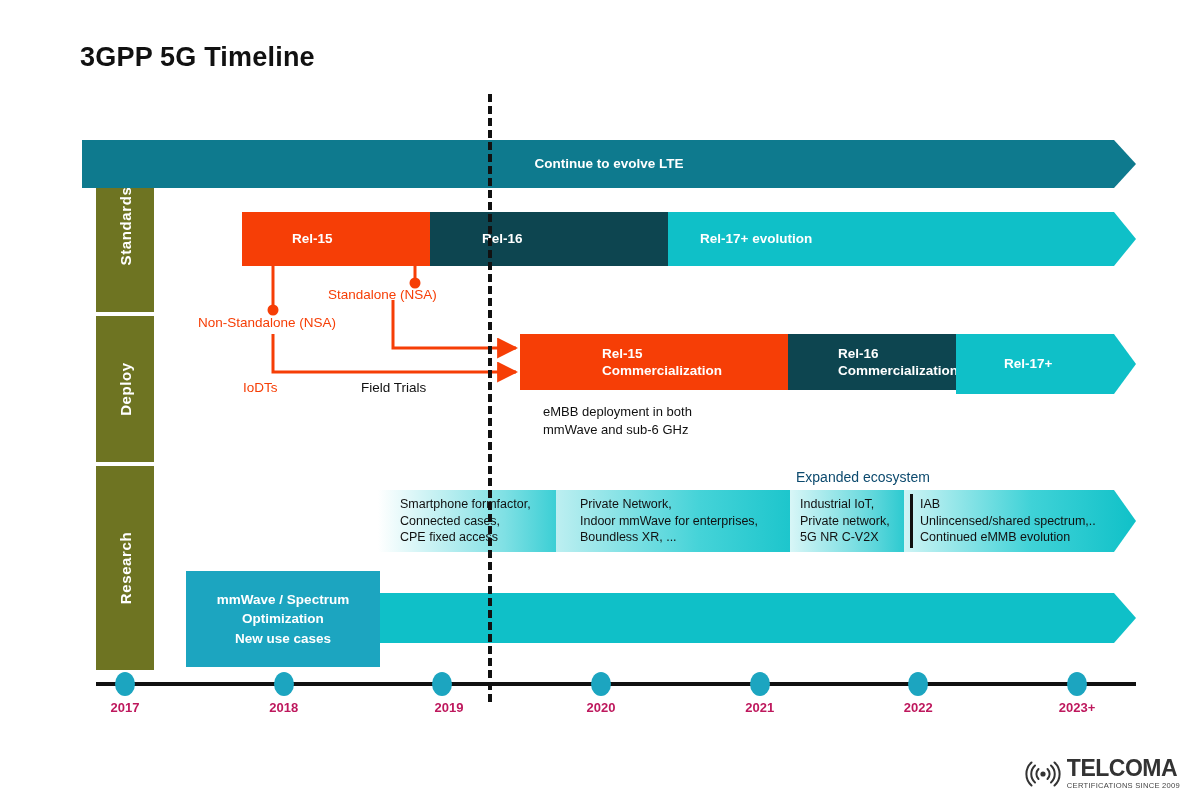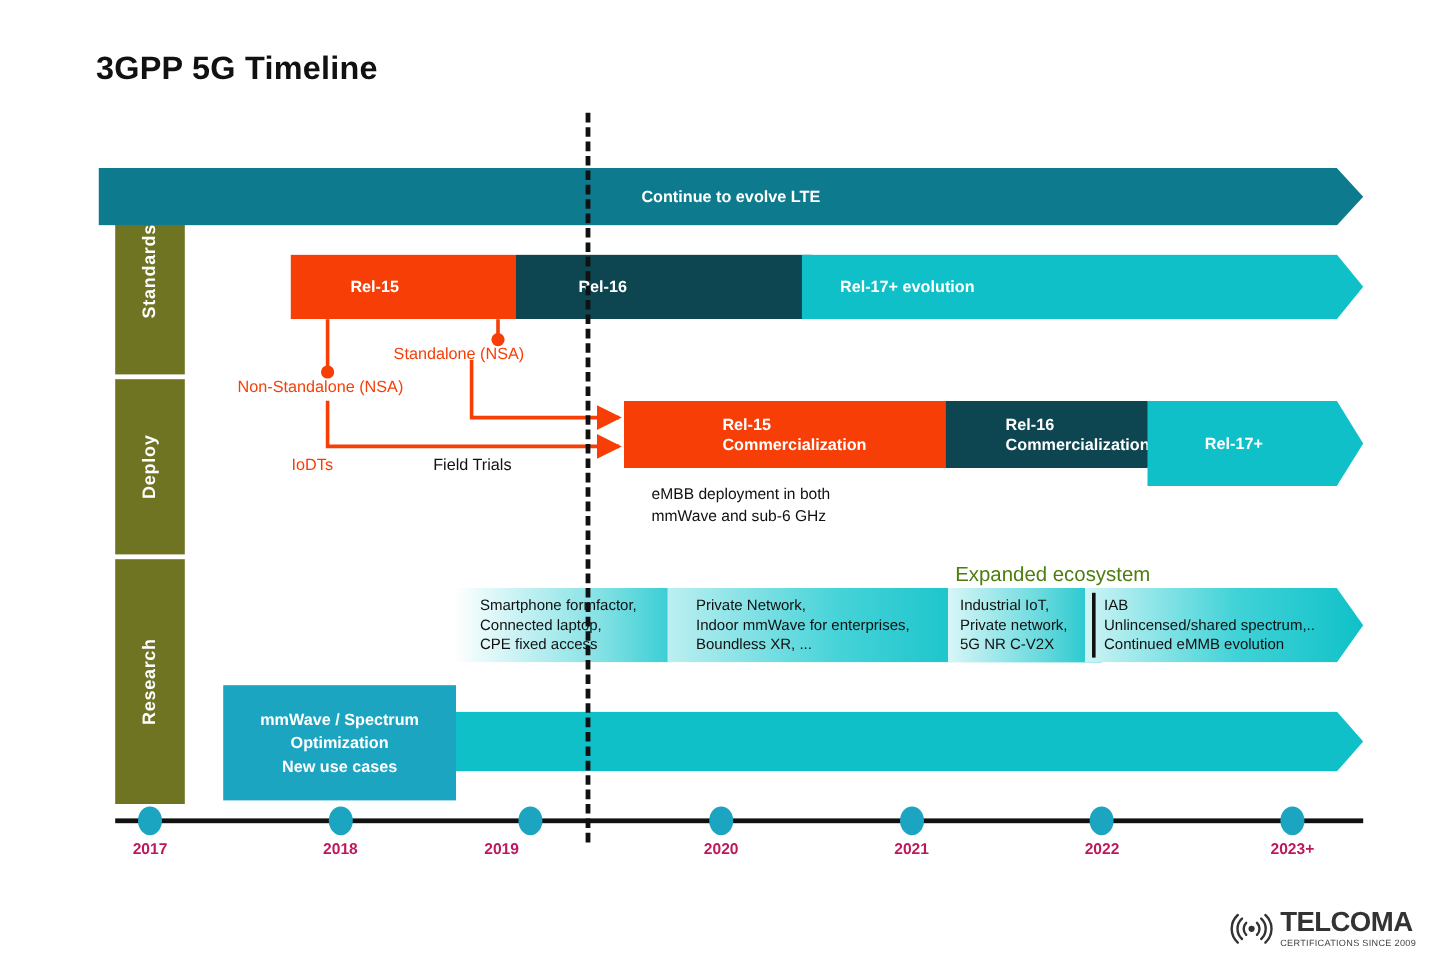--- a/index.html
+++ b/index.html
@@ -32,21 +32,21 @@
   #rel15-s{left:242px;top:212px;width:210px;height:54px;background:#F63E06;}
   #rel16-s{left:430px;top:212px;width:268px;height:54px;background:#0D4550;}
   #rel17-s{left:668px;top:212px;width:468px;height:54px;background:#0FC0C8;}
   #rel15-s .lbl{margin-left:38px;}
   #rel16-s .lbl{margin-left:40px;}
   #rel17-s .lbl{margin-left:32px;}
 
   
   #rel15-d{left:520px;top:334px;width:290px;height:56px;background:#F63E06;}
   #rel16-d{left:788px;top:334px;width:190px;height:56px;background:#0D4550;}
-  #rel17-d{left:956px;top:334px;width:180px;height:71px;background:#0FC0C8;}
+  #rel17-d{left:956px;top:334px;width:180px;height:60px;background:#0FC0C8;}
   #rel15-d .lbl{margin-left:70px;}
   #rel16-d .lbl{margin-left:38px;}
   #rel17-d .lbl{margin-left:48px;}
 
   .deploy-note{position:absolute;font-size:13px;color:#111111;line-height:1.35;}
   #note-a{left:543px;top:403px;}
   #note-b{left:793px;top:403px;}
 
   
   .ann-txt{position:absolute;font-size:13.5px;white-space:nowrap;}
@@ -62,21 +62,21 @@
   .res-seg .txt{font-size:12.5px;color:#111111;line-height:1.33;white-space:nowrap;}
   #res1{left:378px;width:192px;background:linear-gradient(90deg,#ffffff 0%,#7fe0e4 62%,#19c6cd 100%);}
   #res2{left:556px;width:248px;background:linear-gradient(90deg,#bdeff1 0%,#45d3d8 55%,#12c2c9 100%);}
   #res3{left:790px;width:128px;background:linear-gradient(90deg,#d8f6f7 0%,#6adade 60%,#16c4cb 100%);}
   #res4{left:904px;width:232px;background:linear-gradient(90deg,#cff4f5 0%,#3fd2d7 55%,#10c1c8 100%);}
   #res1 .txt{margin-left:10px;}
   #res2 .txt{margin-left:12px;}
   #res3 .txt{margin-left:10px;}
   #res4 .txt{margin-left:16px;}
   .res-divider{position:absolute;left:910px;top:494px;width:3px;height:54px;background:#111111;}
-  #expanded-eco{position:absolute;left:796px;top:469px;font-size:17px;color:#4d7c0f;}
+  #expanded-eco{position:absolute;left:796px;top:469px;font-size:14px;color:#0c4a6e;}
 
   
   #mm-bar{left:330px;top:593px;width:806px;height:50px;background:#0FC0C8;}
   #mm-box{position:absolute;left:186px;top:571px;width:194px;height:96px;background:#1CA5C0;
           display:flex;align-items:center;justify-content:center;text-align:center;}
   #mm-box .lbl{color:#ffffff;font-size:13.5px;font-weight:bold;line-height:1.45;}
 
   
   #dash-line{position:absolute;left:488px;top:94px;width:0;height:608px;
              border-left:4px dashed #111111;}
@@ -166,21 +166,21 @@
   <div class="deploy-note" id="note-a">
     <span>eMBB deployment in both</span><br>
     <span>mmWave and sub-6 GHz</span>
   </div>
 
   <div id="expanded-eco">Expanded ecosystem</div>
 
   <div class="res-seg chev" id="res1">
     <div class="txt">
       <span>Smartphone formfactor,</span><br>
-      <span>Connected laptop,</span><br>
+      <span>Connected cases,</span><br>
       <span>CPE fixed access</span>
     </div>
   </div>
   <div class="res-seg chev" id="res2">
     <div class="txt">
       <span>Private Network,</span><br>
       <span>Indoor mmWave for enterprises,</span><br>
       <span>Boundless XR, ...</span>
     </div>
   </div>
@@ -211,21 +211,21 @@
 
   <div id="dash-line"></div>
 
   <div id="axis"></div>
   <div id="ticks">
       <div class="tick" style="left: 115px;"></div>
       <div class="tick-lbl" style="left: 125px;">2017</div>
       <div class="tick" style="left: 273.667px;"></div>
       <div class="tick-lbl" style="left: 283.667px;">2018</div>
       <div class="tick" style="left: 432.333px;"></div>
-      <div class="tick-lbl" style="left: 418px;">2019</div>
+      <div class="tick-lbl" style="left: 449px;">2019</div>
       <div class="tick" style="left: 591px;"></div>
       <div class="tick-lbl" style="left: 601px;">2020</div>
       <div class="tick" style="left: 749.667px;"></div>
       <div class="tick-lbl" style="left: 759.667px;">2021</div>
       <div class="tick" style="left: 908.333px;"></div>
       <div class="tick-lbl" style="left: 918.333px;">2022</div>
       <div class="tick" style="left: 1067px;"></div>
       <div class="tick-lbl" style="left: 1077px;">2023+</div>
     </div>
 

